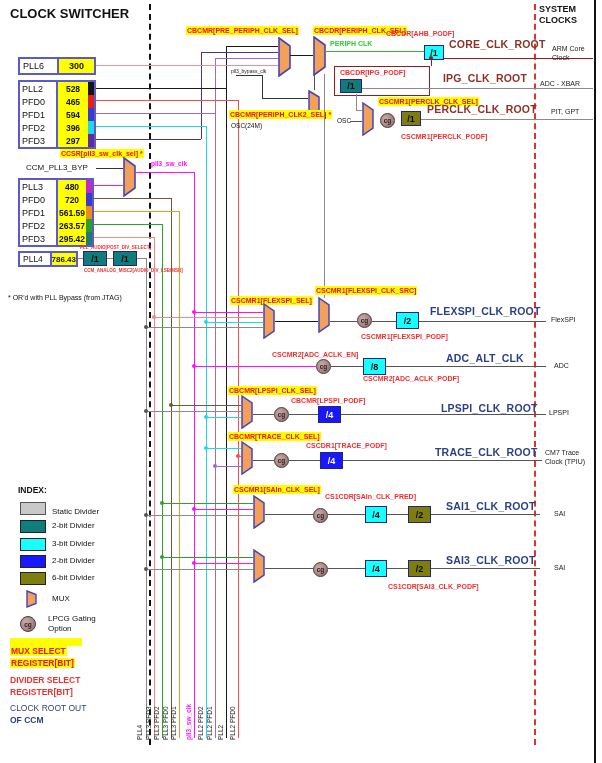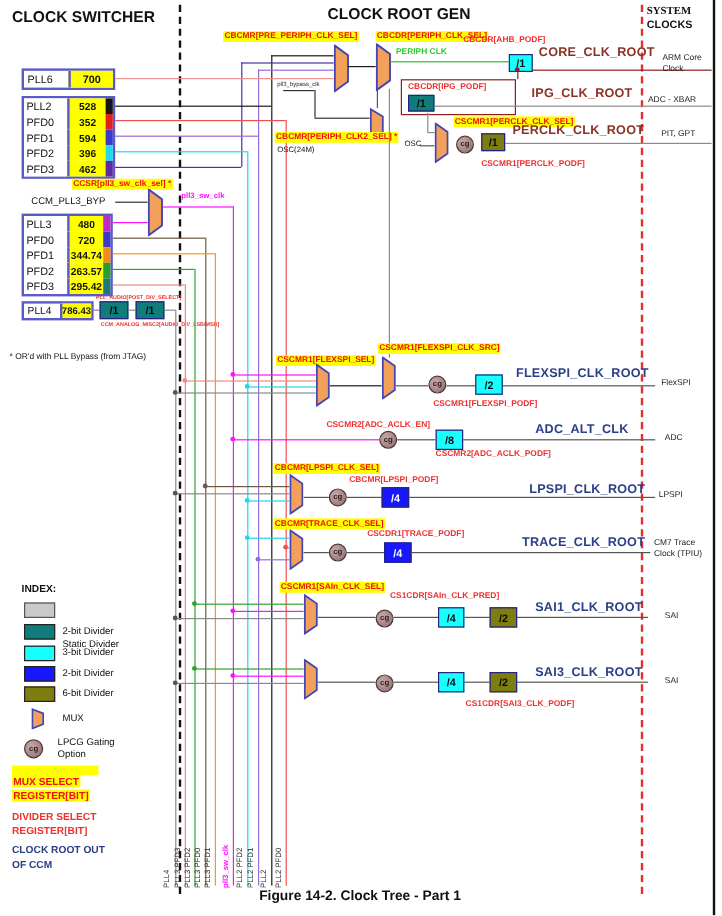--- a/index.html
+++ b/index.html
@@ -42,53 +42,52 @@
 </head>
 <body>
 
 <div id="stage">
 
   <i class="vl" style="left:149px;top:4px;height:741px;border-left:2px dashed #111;"></i>
   <i class="vl" style="left:534px;top:4px;height:741px;border-left:2px dashed #E03030;"></i>
   <i class="vl" style="left:594px;top:0;height:763px;width:2px;background:#111;"></i>
 
   <div class="hdr" style="left:10px;top:6px;font-size:13px;">CLOCK SWITCHER</div>
-  <div class="hdr" style="left:240px;top:4px;width:185px;text-align:center;font-size:13px;">CLOCK ROOT GEN</div>
-  <div class="hdr" style="left:539px;top:4px;font-size:9px;font-family:Liberation Serif, serif;">SYSTEM</div>
+  <div class="hdr" style="left:539px;top:4px;font-size:9px;">SYSTEM</div>
   <div class="hdr" style="left:539px;top:15px;font-size:9px;">CLOCKS</div>
 
   <div class="pllbox" style="left:18px;top:57px;width:78px;height:18px;">
     <span class="pl">PLL6</span>
-    <span class="pv">700</span>
+    <span class="pv">300</span>
   </div>
 
   <div class="block" style="left:18px;top:80px;width:78px;height:69px;">
     <div class="brow">
         <span class="bl">PLL2</span>
         <span class="bv">528</span>
         <i class="bs" style="background:#151515;"></i>
       </div>
     <div class="brow">
         <span class="bl">PFD0</span>
-        <span class="bv">352</span>
+        <span class="bv">465</span>
         <i class="bs" style="background:#E02020;"></i>
       </div>
     <div class="brow">
         <span class="bl">PFD1</span>
         <span class="bv">594</span>
         <i class="bs" style="background:#3A3ACC;"></i>
       </div>
     <div class="brow">
         <span class="bl">PFD2</span>
         <span class="bv">396</span>
         <i class="bs" style="background:#20D8E8;"></i>
       </div>
     <div class="brow">
         <span class="bl">PFD3</span>
-        <span class="bv">462</span>
+        <span class="bv">297</span>
         <i class="bs" style="background:#5B2D9E;"></i>
       </div>
   </div>
 
   <div class="ylab" style="left:60px;top:149px;">CCSR[pll3_sw_clk_sel] *</div>
 
   <div class="abs" style="left:26px;top:163px;font-size:8px;color:#111;white-space:nowrap;">CCM_PLL3_BYP</div>
   <i class="hl" style="left:96px;top:168px;width:27px;background:#333;"></i>
   <svg class="muxsvg" width="13" height="40" viewBox="0 0 13 40" style="left:123px;top:157px;">
       <path d="M1,1 L12,9 L12,31 L1,39 Z" fill="#F2A05A" stroke="#4545B5" stroke-width="1.6"></path>
@@ -103,21 +102,21 @@
         <span class="bv">480</span>
         <i class="bs" style="background:#C428C4;"></i>
       </div>
     <div class="brow">
         <span class="bl">PFD0</span>
         <span class="bv">720</span>
         <i class="bs" style="background:#3A3ACC;"></i>
       </div>
     <div class="brow">
         <span class="bl">PFD1</span>
-        <span class="bv">344.74</span>
+        <span class="bv">561.59</span>
         <i class="bs" style="background:#F08A18;"></i>
       </div>
     <div class="brow">
         <span class="bl">PFD2</span>
         <span class="bv">263.57</span>
         <i class="bs" style="background:#28A028;"></i>
       </div>
     <div class="brow">
         <span class="bl">PFD3</span>
         <span class="bv">295.42</span>
@@ -338,21 +337,21 @@
   <div class="sys" style="left:549px;top:408px;">LPSPI</div>
   <div class="sys" style="left:545px;top:448px;">
     <span>CM7 Trace</span><br>
     <span>Clock (TPIU)</span>
   </div>
   <div class="sys" style="left:554px;top:509px;">SAI</div>
   <div class="sys" style="left:554px;top:563px;">SAI</div>
 
   <div class="hdr" style="left:18px;top:485px;font-size:8.5px;">INDEX:</div>
   <i class="abs" style="left:20px;top:502px;width:24px;height:11px;background:#C9C9C9;border:1px solid #555;display:block;"></i>
-  <div class="legtxt" style="left:52px;top:532px;">Static Divider</div>
+  <div class="legtxt" style="left:52px;top:507px;">Static Divider</div>
   <i class="abs" style="left:20px;top:520px;width:24px;height:11px;background:#107C7C;border:1px solid #222;display:block;"></i>
   <div class="legtxt" style="left:52px;top:521px;">2-bit Divider</div>
   <i class="abs" style="left:20px;top:538px;width:24px;height:11px;background:#18FFFF;border:1px solid #222;display:block;"></i>
   <div class="legtxt" style="left:52px;top:539px;">3-bit Divider</div>
   <i class="abs" style="left:20px;top:555px;width:24px;height:11px;background:#1818FF;border:1px solid #222;display:block;"></i>
   <div class="legtxt" style="left:52px;top:556px;">2-bit Divider</div>
   <i class="abs" style="left:20px;top:572px;width:24px;height:11px;background:#7E7E10;border:1px solid #222;display:block;"></i>
   <div class="legtxt" style="left:52px;top:573px;">6-bit Divider</div>
   <svg class="muxsvg" width="11" height="18" viewBox="0 0 11 18" style="left:26px;top:590px;">
       <path d="M1,1 L10,4.5 L10,13.5 L1,17 Z" fill="#F2A05A" stroke="#4545B5" stroke-width="1.4"></path>
@@ -362,29 +361,28 @@
   <div class="legtxt" style="left:48px;top:614px;">
     <span>LPCG Gating</span><br>
     <span>Option</span>
   </div>
 
   <i class="abs" style="left:10px;top:638px;width:72px;height:8px;background:#FFFF00;display:block;"></i>
   <div class="abs" style="left:10px;top:646px;background:#FFFF00;color:#EE1111;font-size:8.5px;font-weight:bold;padding:0 1px;">MUX SELECT</div>
   <div class="abs" style="left:10px;top:658px;background:#FFFF00;color:#EE1111;font-size:8.5px;font-weight:bold;padding:0 1px;">REGISTER[BIT]</div>
   <div class="abs" style="left:10px;top:675px;color:#F03030;font-size:8.5px;font-weight:bold;">DIVIDER SELECT</div>
   <div class="abs" style="left:10px;top:687px;color:#F03030;font-size:8.5px;font-weight:bold;">REGISTER[BIT]</div>
-  <div class="abs" style="left:10px;top:703px;color:#2B3F87;font-size:8.5px;font-weight:bold;">CLOCK ROOT OUT</div>
+  <div class="abs" style="left:10px;top:703px;color:#2B3F87;font-size:8.5px;font-weight:normal;">CLOCK ROOT OUT</div>
   <div class="abs" style="left:10px;top:715px;color:#2B3F87;font-size:8.5px;font-weight:bold;">OF CCM</div>
 
   <div class="blab" style="left:136px;top:692px;height:48px;">PLL4</div>
   <div class="blab" style="left:145px;top:692px;height:48px;">PLL3 PFD3</div>
   <div class="blab" style="left:153px;top:692px;height:48px;">PLL3 PFD2</div>
   <div class="blab" style="left:162px;top:692px;height:48px;">PLL3 PFD0</div>
   <div class="blab" style="left:170px;top:692px;height:48px;">PLL3 PFD1</div>
   <div class="blab" style="left:185px;top:692px;height:48px;color:#FF10FF;font-weight:bold;">pll3_sw_clk</div>
   <div class="blab" style="left:197px;top:692px;height:48px;">PLL2 PFD2</div>
   <div class="blab" style="left:206px;top:692px;height:48px;">PLL2 PFD1</div>
   <div class="blab" style="left:217px;top:692px;height:48px;">PLL2</div>
   <div class="blab" style="left:229px;top:692px;height:48px;">PLL2 PFD0</div>
 
-  <div class="cap" style="left:140px;top:741px;width:320px;">Figure 14-2. Clock Tree - Part 1</div>
 
 </div>
 
 </body></html>

